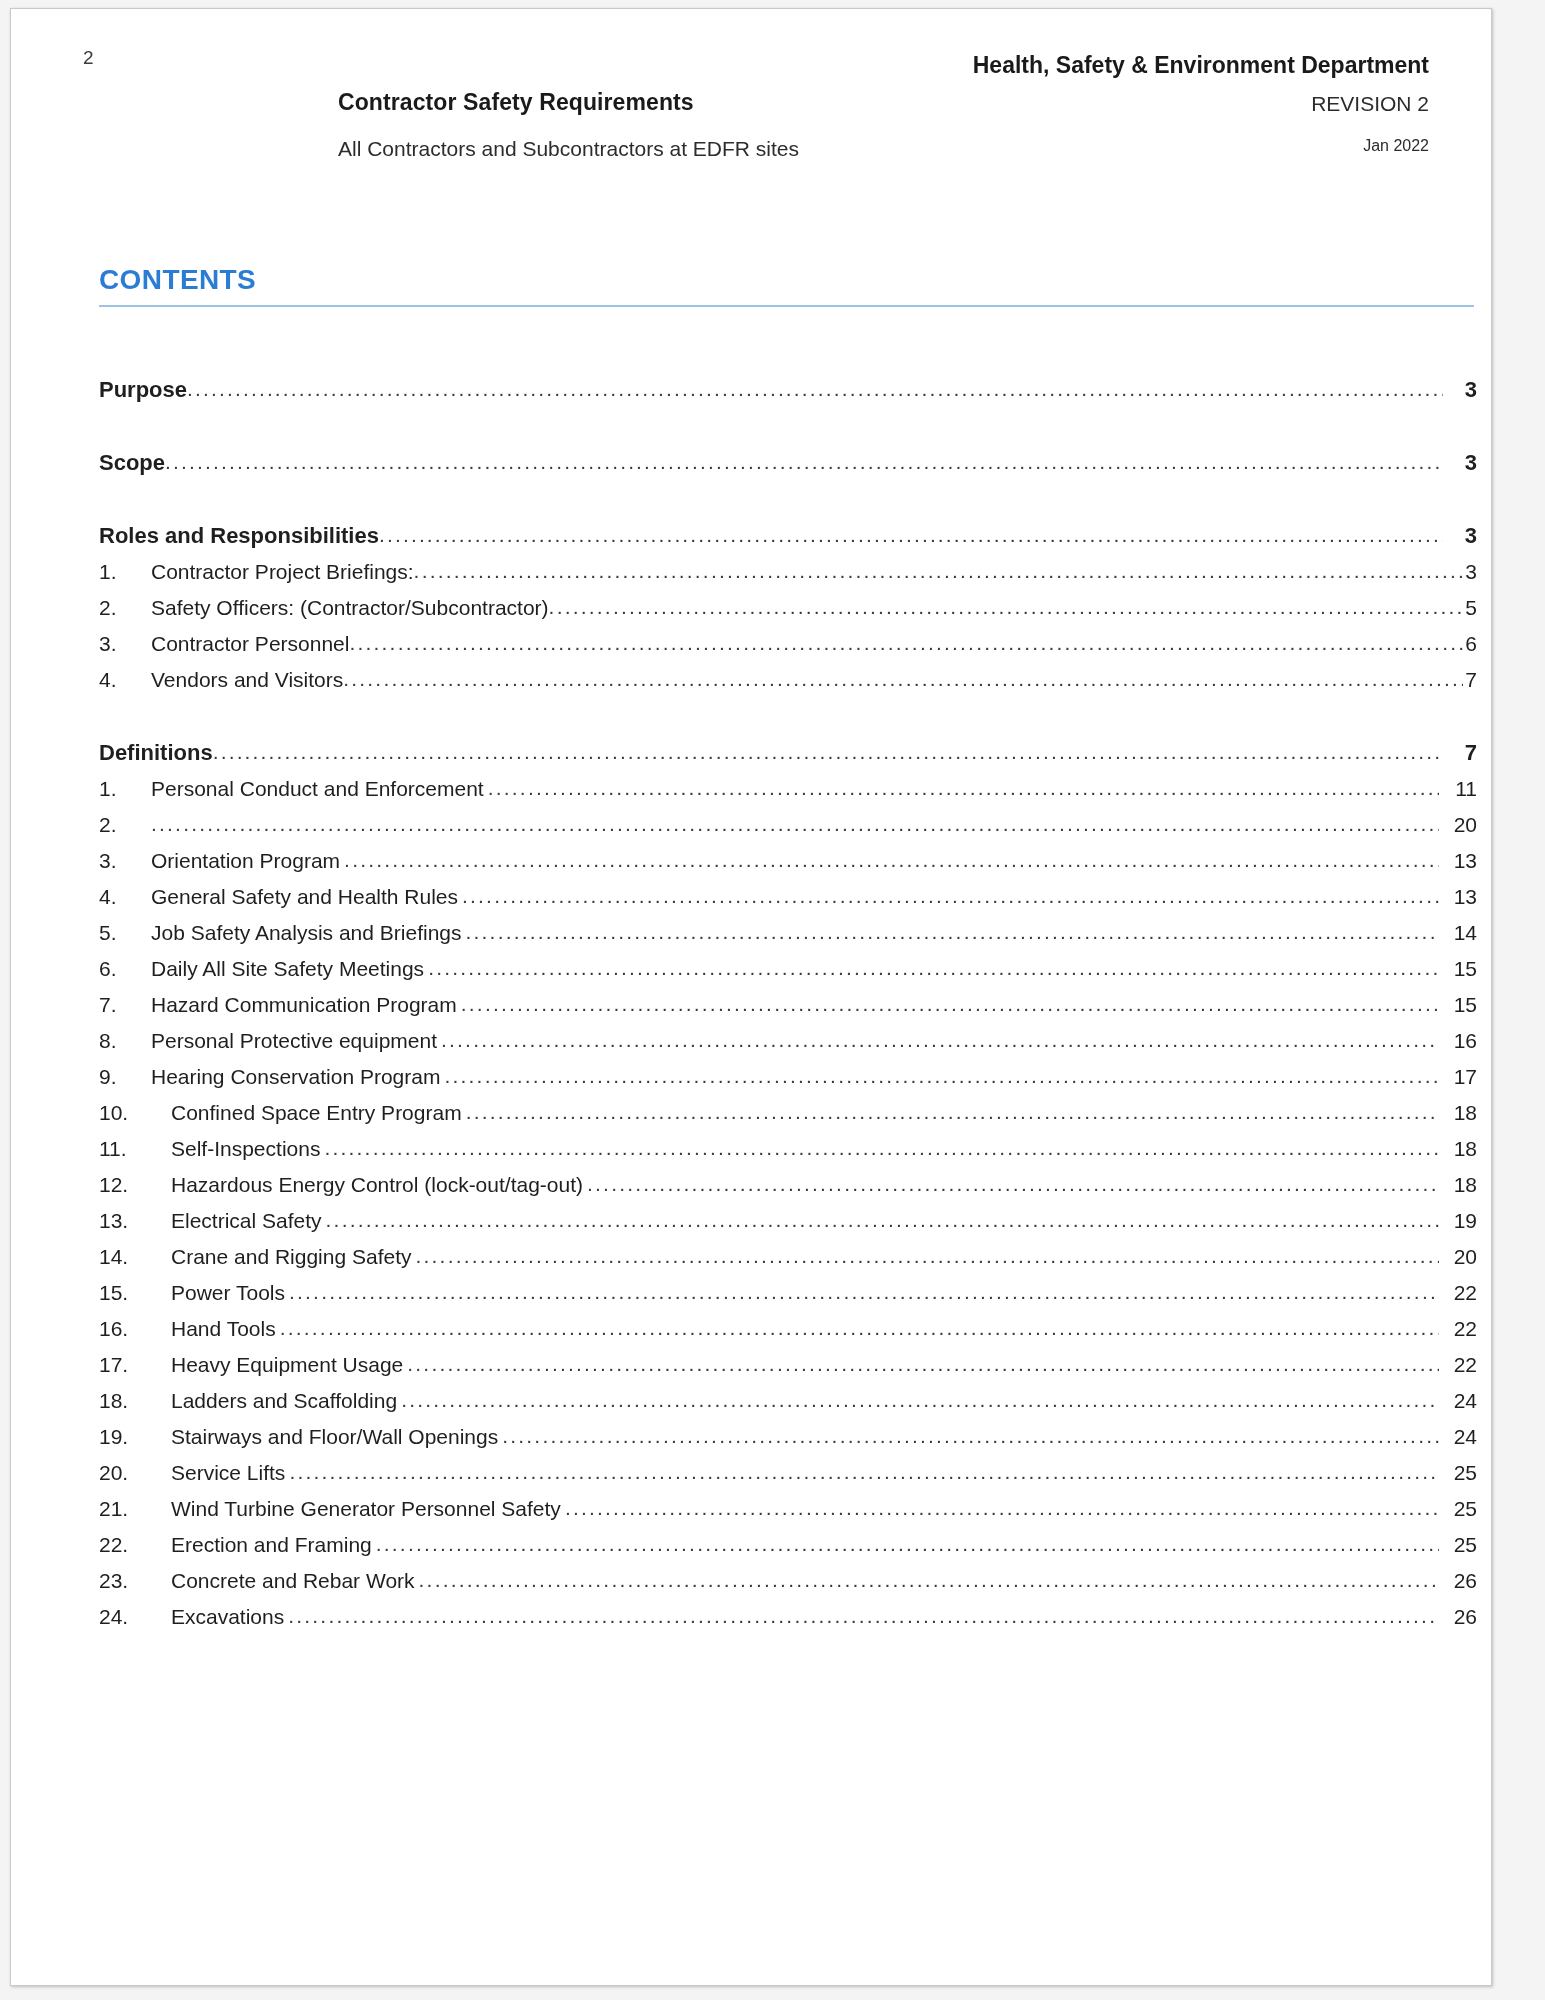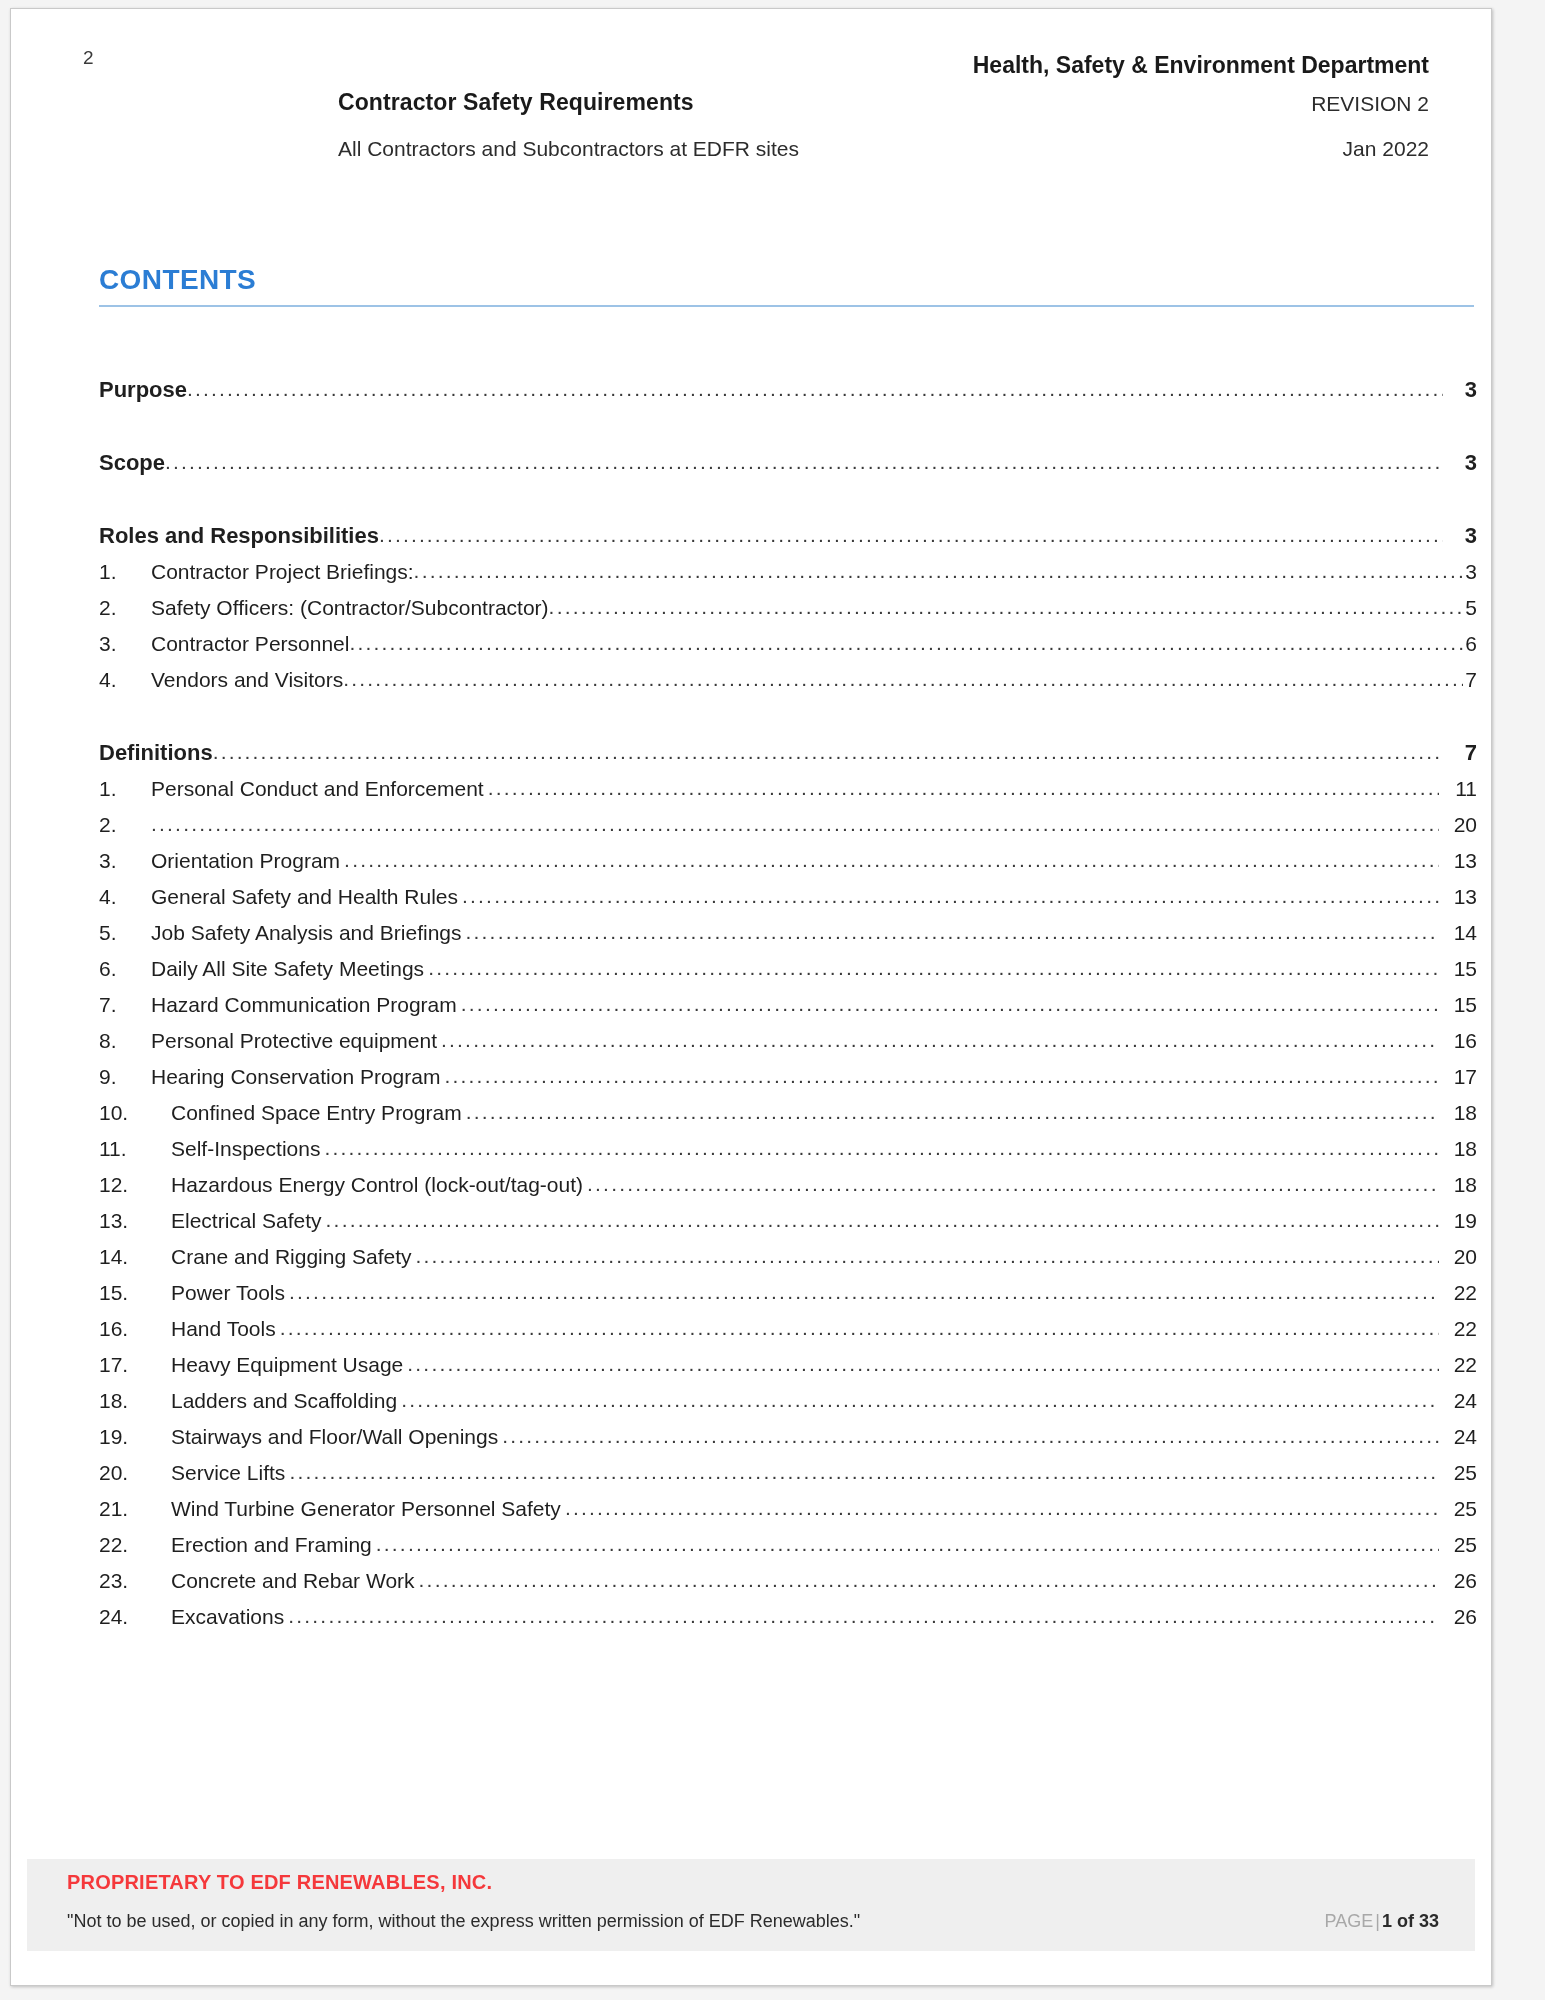--- a/index.html
+++ b/index.html
@@ -110,21 +110,21 @@
     right: 62px;
     top: 27px;
     font-size: 21px;
     color: #2c2c2c;
     text-align: right;
   }
   .date-line {
     position: absolute;
     right: 62px;
     top: 72px;
-    font-size: 21px;
+    font-size: 16px;
     color: #2c2c2c;
     text-align: right;
   }
 
   
   .contents-heading {
     position: absolute;
     left: 88px;
     top: 255px;
     font-size: 28px;
@@ -445,21 +445,14 @@
         </div>
         <div class="toc-row lvl2b wide">
           <span class="num">24.</span>
           <span class="label">Excavations</span>
           <span class="leader">........................................................................................................................................................................................................</span>
           <span class="pg">26</span>
         </div>
       </div>
   </div>
 
-  <div class="footer-band">
-    <div class="footer-proprietary">PROPRIETARY TO EDF RENEWABLES, INC.</div>
-    <div class="footer-note">"Not to be used, or copied in any form, without the express written permission of EDF Renewables."</div>
-    <div class="footer-page">
-      <span class="pg-label">PAGE</span><span class="pg-sep">|</span><span class="pg-value">1 of 33</span>
-    </div>
-  </div>
 
 </div>
 
 </body></html>

